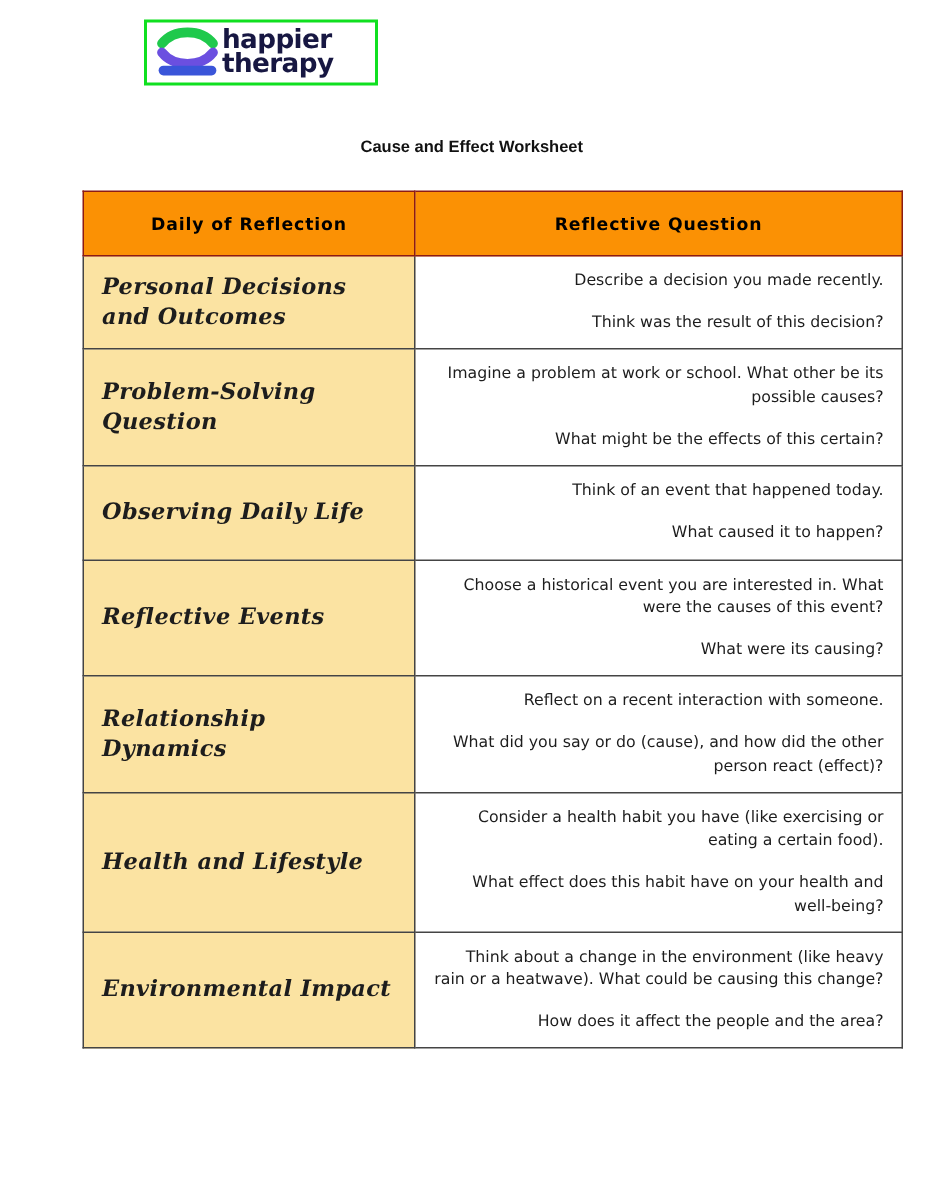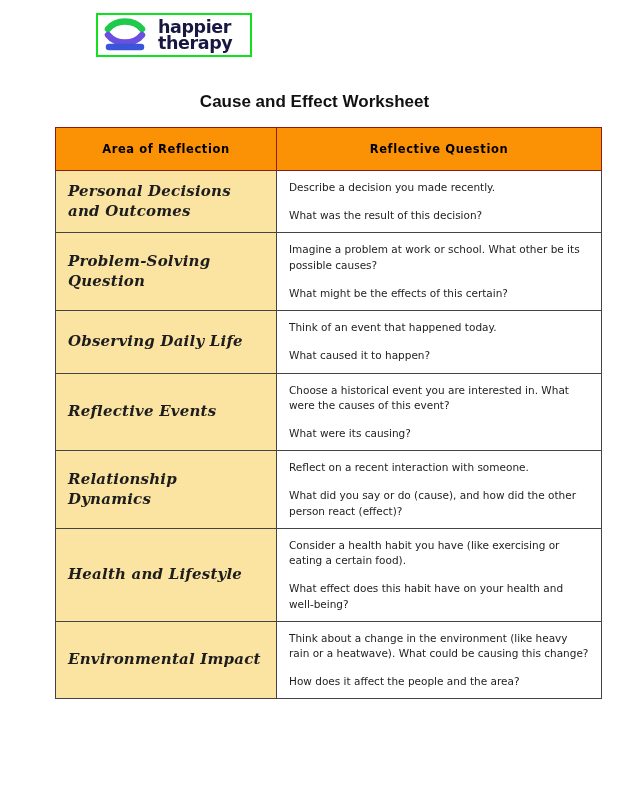--- a/index.html
+++ b/index.html
@@ -30,21 +30,21 @@
     position: absolute;
     left: 96px;
     top: 13px;
   }
   .logo-box {
     border: 2px solid #10e020;
     background: #ffffff;
     padding: 4px 8px 4px 6px;
     display: flex;
     align-items: center;
-    gap: 12px;
+    gap: 2px;
     width: 156px;
     height: 44px;
     box-sizing: border-box;
   }
   .logo-mark {
     width: 42px;
     height: 38px;
     flex: 0 0 42px;
   }
   .logo-text {
@@ -63,21 +63,21 @@
 
   
   .doc-title {
     position: absolute;
     left: 0;
     right: 0;
     top: 92px;
     text-align: center;
     font-family: "Liberation Sans", sans-serif;
     font-weight: 700;
-    font-size: 17px;
+    font-size: 11px;
     color: #111111;
   }
 
   
   .table-wrap {
     position: absolute;
     left: 55px;
     top: 127px;
     width: 520px;
   }
@@ -121,20 +121,21 @@
     background: #ffffff;
     width: 312px;
     font-family: "DejaVu Sans", sans-serif;
     font-size: 10.5px;
     line-height: 1.45;
     color: #1d1d1d;
     vertical-align: top;
   }
   td.question-cell p {
     margin: 0;
+    text-align: right;
   }
   td.question-cell p + p {
     margin-top: 13px;
   }
 
   
   .footer {
     position: absolute;
     left: 50px;
     top: 760px;
@@ -164,31 +165,31 @@
       </span>
     </div>
   </div>
 
   <div class="doc-title">Cause and Effect Worksheet</div>
 
   <div class="table-wrap">
     <table class="worksheet">
       <thead>
         <tr>
-          <th class="col-area">Area of Reflection</th>
+          <th class="col-area">Daily of Reflection</th>
           <th class="col-question">Reflective Question</th>
         </tr>
       </thead>
       <tbody>
 
         <tr>
           <td class="area-cell">Personal Decisions and Outcomes</td>
           <td class="question-cell">
             <p>Describe a decision you made recently.</p>
-            <p>What was the result of this decision?</p>
+            <p>Think was the result of this decision?</p>
           </td>
         </tr>
 
         <tr>
           <td class="area-cell">Problem-Solving Question</td>
           <td class="question-cell">
             <p>Imagine a problem at work or school. What other be its possible causes?</p>
             <p>What might be the effects of this certain?</p>
           </td>
         </tr>

